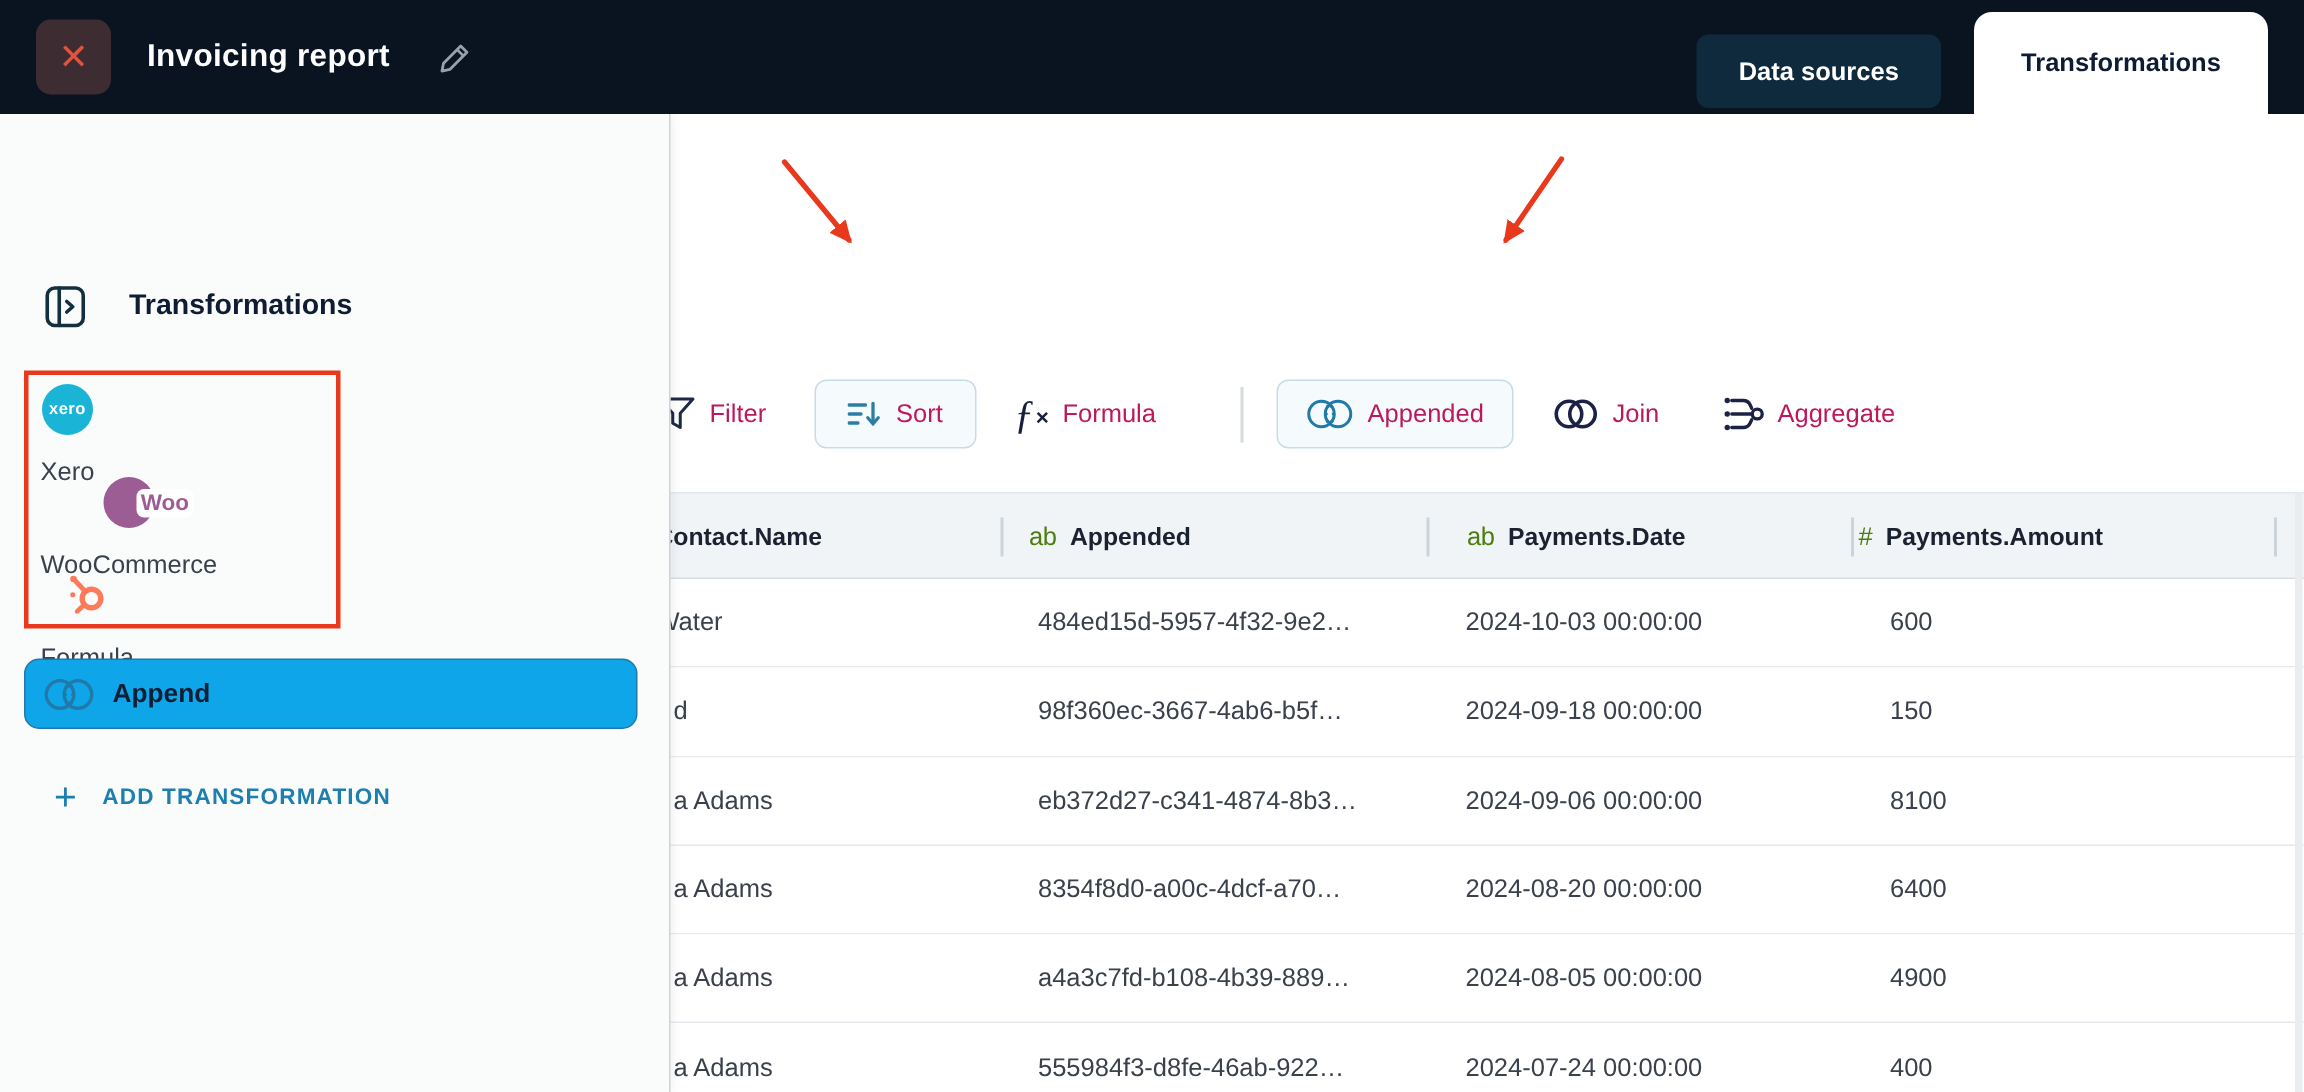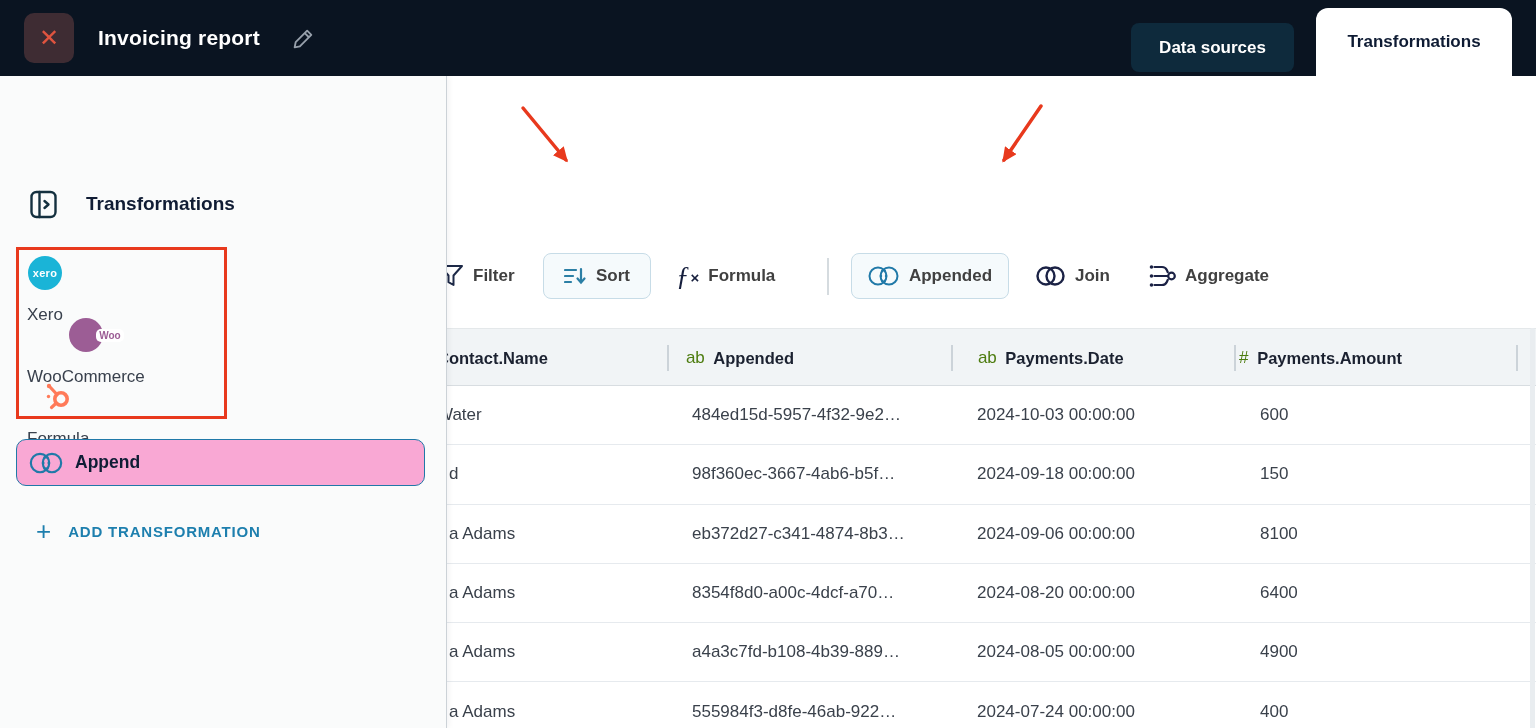--- a/index.html
+++ b/index.html
@@ -25,35 +25,35 @@
   
   .sidebar{position:absolute;left:0;top:76px;width:447px;height:652px;background:#fafbfb;
     border-right:1px solid #ccd2d7;box-shadow:2px 0 6px rgba(10,20,33,.05);z-index:5;box-sizing:border-box;}
   .panel-icon{position:absolute;left:30px;top:114px;width:27px;height:29px;}
   .sidebar-title{position:absolute;left:86px;top:117px;font-size:19px;font-weight:700;color:#101c34;}
   .source-item{position:absolute;left:27px;height:38px;display:flex;align-items:center;gap:15px;cursor:pointer;flex-direction:column;}
   .src-0{top:180px;} .src-1{top:242px;} .src-2{top:304px;}
   .logo-circle{width:34px;height:34px;border-radius:50%;display:flex;align-items:center;justify-content:center;flex:0 0 auto;}
   .xero-circle{background:#1ab4d7;color:#ffffff;font-size:11px;font-weight:700;letter-spacing:.3px;}
   .woo-circle{background:#9c5d95;}
-  .woo-bubble{background:#ffffff;border-radius:5px;padding:1px 3px;color:#9c5d95;font-size:10px;font-weight:700;margin-left:48px;}
+  .woo-bubble{background:#ffffff;border-radius:5px;padding:1px 3px;color:#9c5d95;font-size:15px;font-weight:700;margin-left:48px;}
   .source-label{font-size:17px;color:#39414d;}
   .annotation-box{position:absolute;left:16px;top:171px;width:211px;height:172px;
     border:3.5px solid #e8391d;box-sizing:border-box;pointer-events:none;z-index:3;}
   .append-btn{position:absolute;left:16px;top:363px;width:409px;height:47px;border:1.5px solid #2079a8;
-    border-radius:10px;background:#f9a8d4;box-sizing:border-box;display:flex;align-items:center;
+    border-radius:10px;background:#0ea5e9;box-sizing:border-box;display:flex;align-items:center;
     gap:12px;padding-left:12px;cursor:pointer;}
   .append-label{font-size:17.5px;font-weight:700;color:#0f1d35;}
   .add-tf{position:absolute;left:36px;top:442px;display:flex;align-items:center;gap:17px;cursor:pointer;color:#1d7fae;}
   .add-plus{font-size:26px;font-weight:400;line-height:26px;}
   .add-label{font-size:15px;font-weight:700;letter-spacing:.8px;}
   
   .main{position:absolute;left:0;top:76px;width:1536px;height:652px;z-index:1;background:#ffffff;}
   .tool-group{position:absolute;top:177px;height:46px;display:flex;align-items:center;gap:9px;cursor:pointer;}
-  .tool-label{font-size:17px;font-weight:700;color:#404040;}
+  .tool-label{font-size:17px;font-weight:400;color:#be185d;}
   .tool-box{position:absolute;top:177px;height:46px;border:1.5px solid #c7dce7;border-radius:8px;
     background:#f5fafc;box-sizing:border-box;display:flex;align-items:center;justify-content:center;
     gap:10px;cursor:pointer;}
   .filter-group{left:438px;}
   .sort-box{left:543px;width:108px;}
   .formula-group{left:676px;}
   .fx-wrap{display:flex;align-items:baseline;}
   .fx-f{font-family:"Liberation Serif","DejaVu Serif",serif;font-style:italic;font-size:27px;color:#161f3d;line-height:27px;}
   .fx-x{font-size:15px;font-weight:700;color:#161f3d;margin-left:1px;position:relative;top:-2px;}
   .toolbar-divider{position:absolute;left:827px;top:182px;width:2px;height:37px;background:#d5dbdf;}

